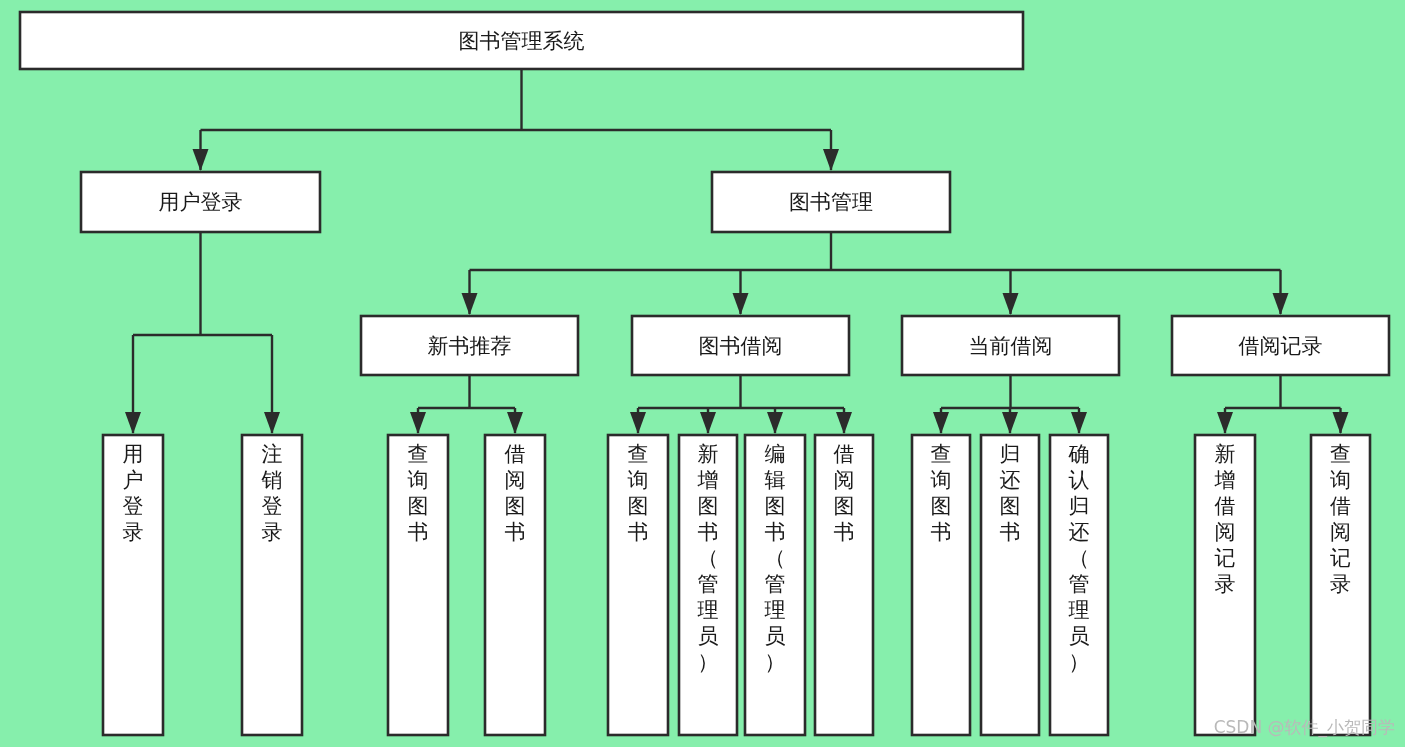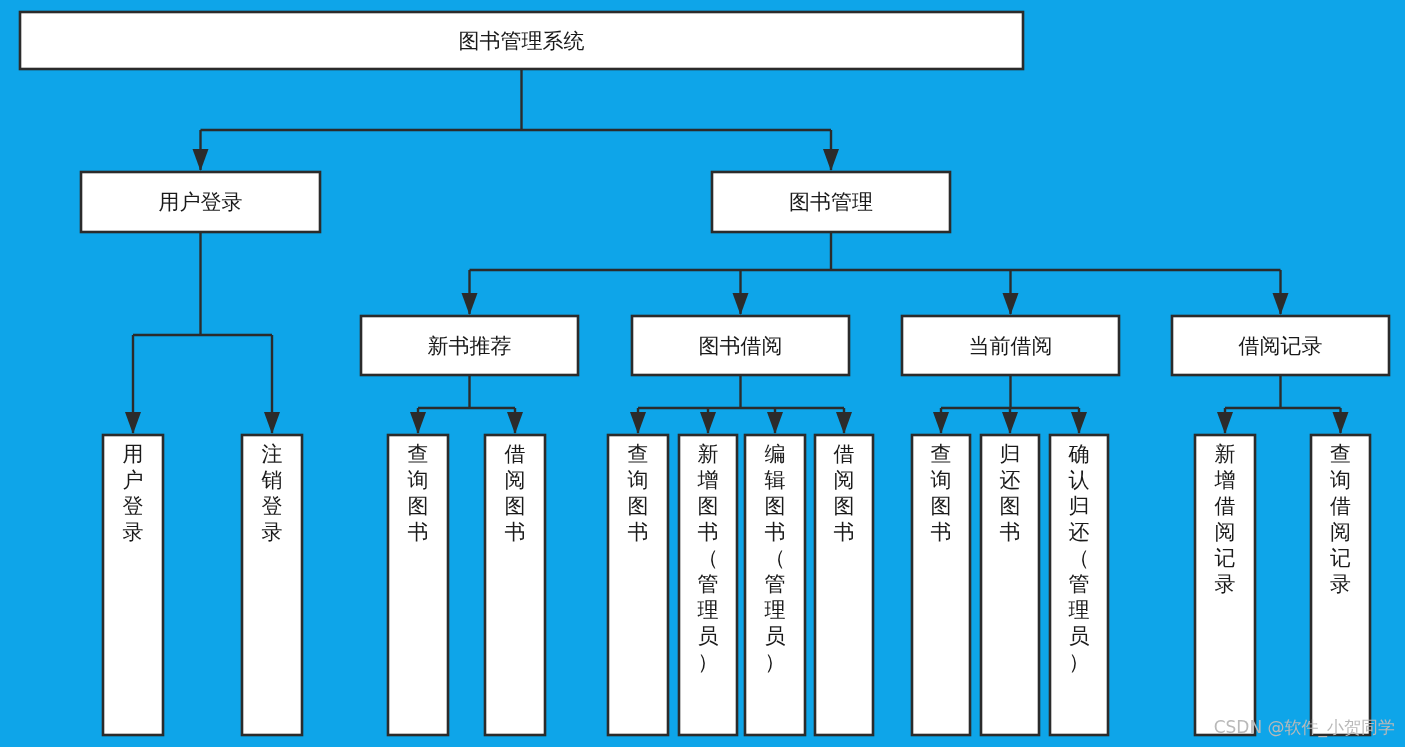--- a/index.html
+++ b/index.html
@@ -10,21 +10,21 @@
   body {
     width: 1405px;
     height: 747px;
     overflow: hidden;
     font-family: "DejaVu Sans", "Liberation Sans", sans-serif;
   }
   #diagram-root {
     position: relative;
     width: 1405px;
     height: 747px;
-    background: #0ea5e9;
+    background: #86efac;
   }
   svg.diagram-canvas {
     position: absolute;
     left: 0;
     top: 0;
     width: 1405px;
     height: 747px;
     display: block;
   }
   .node-box {

